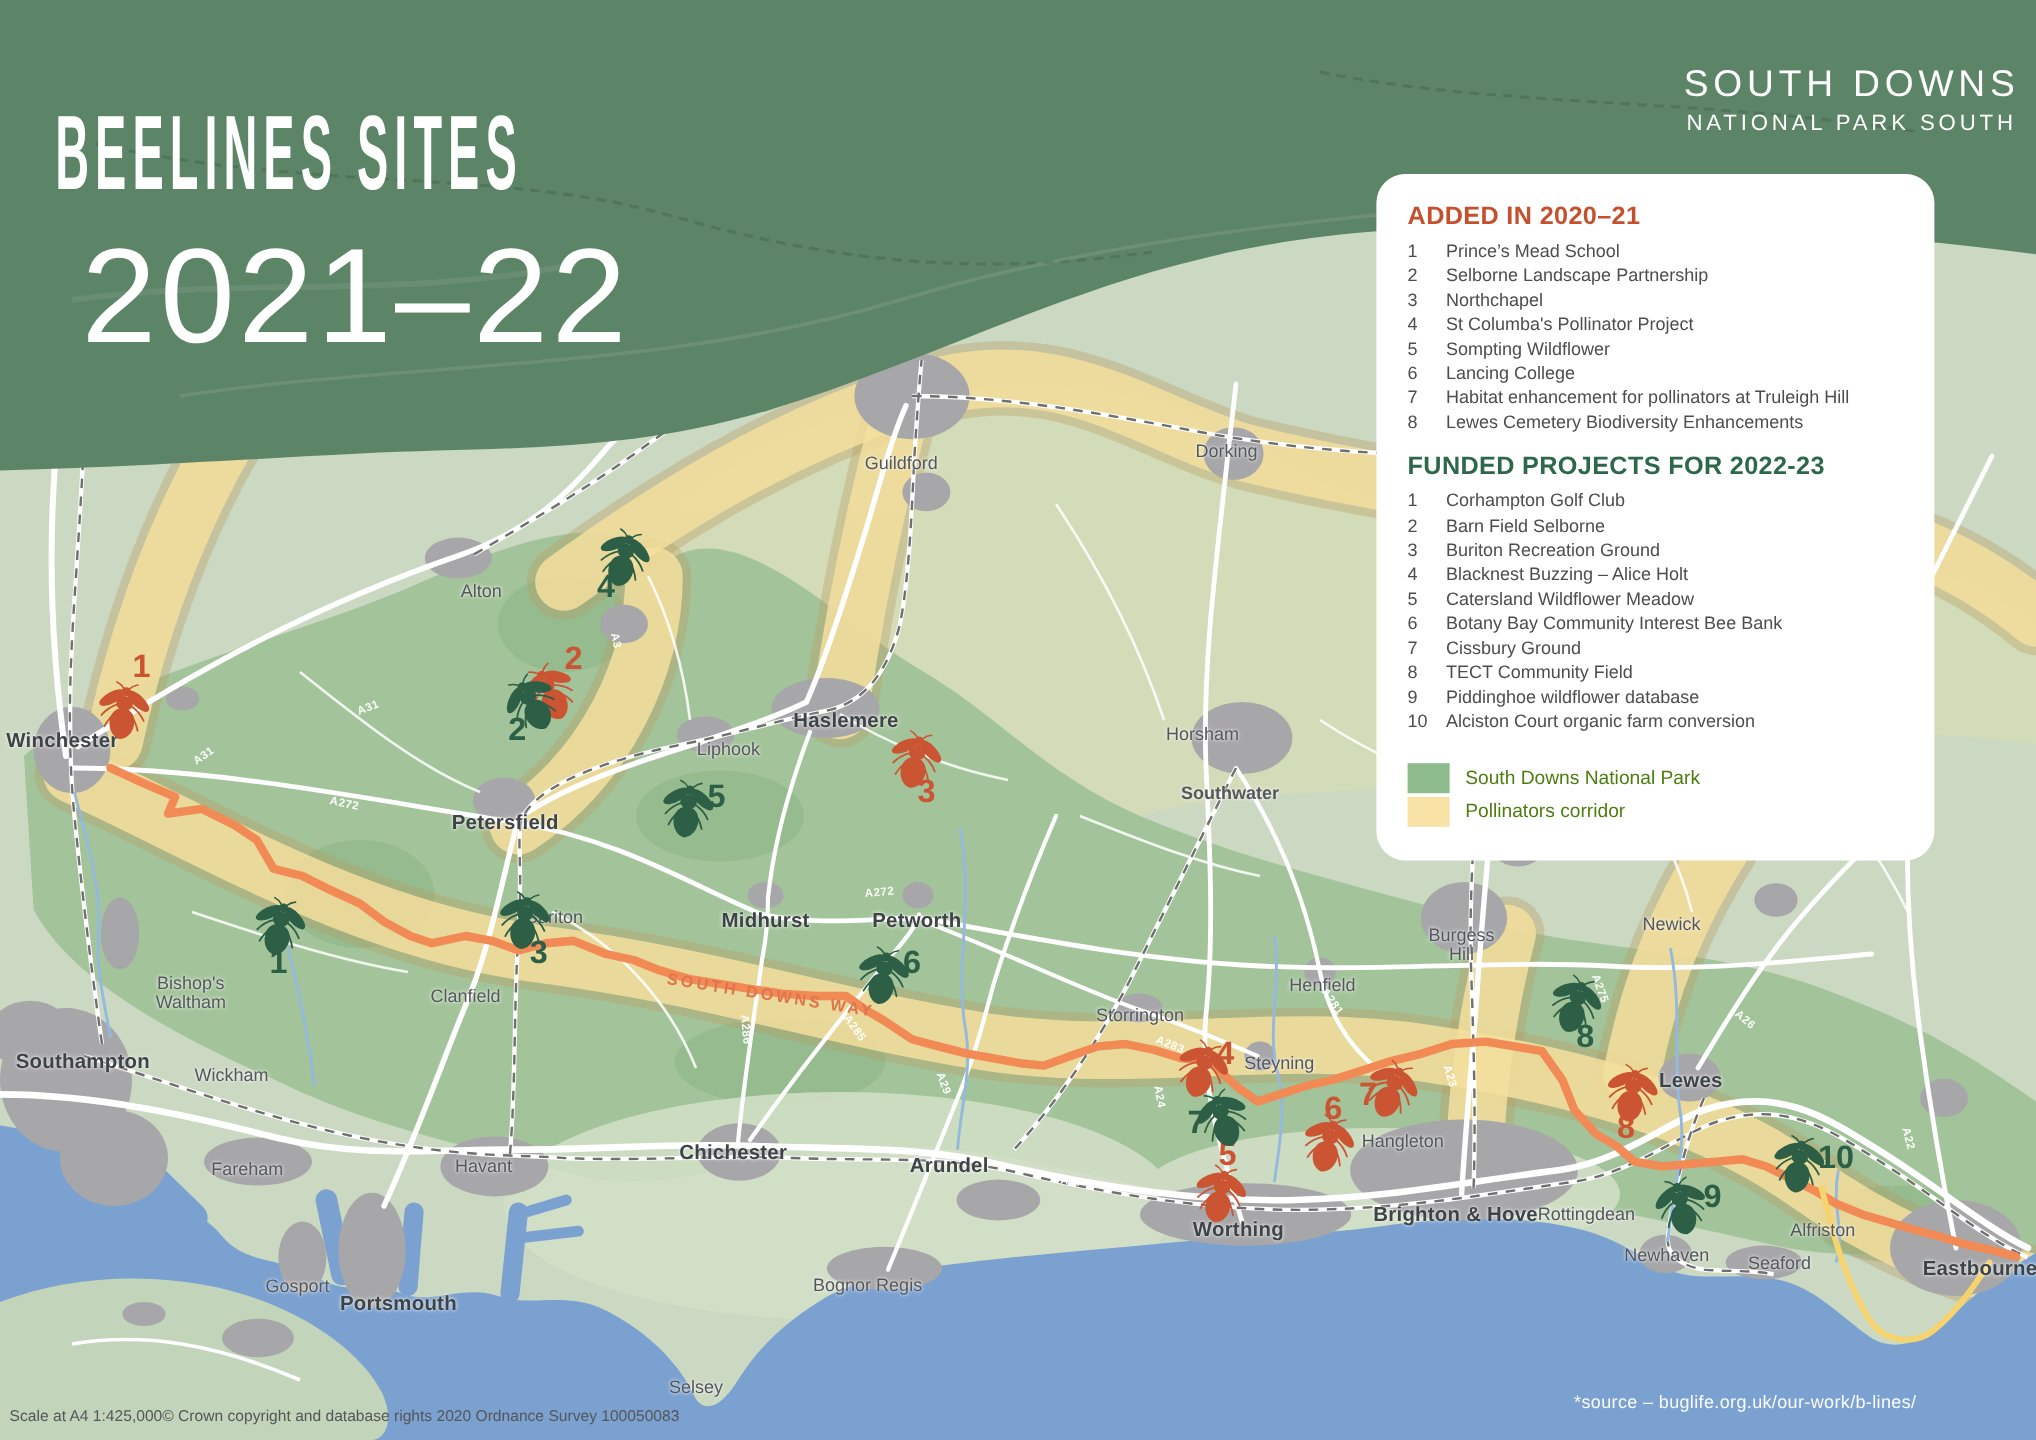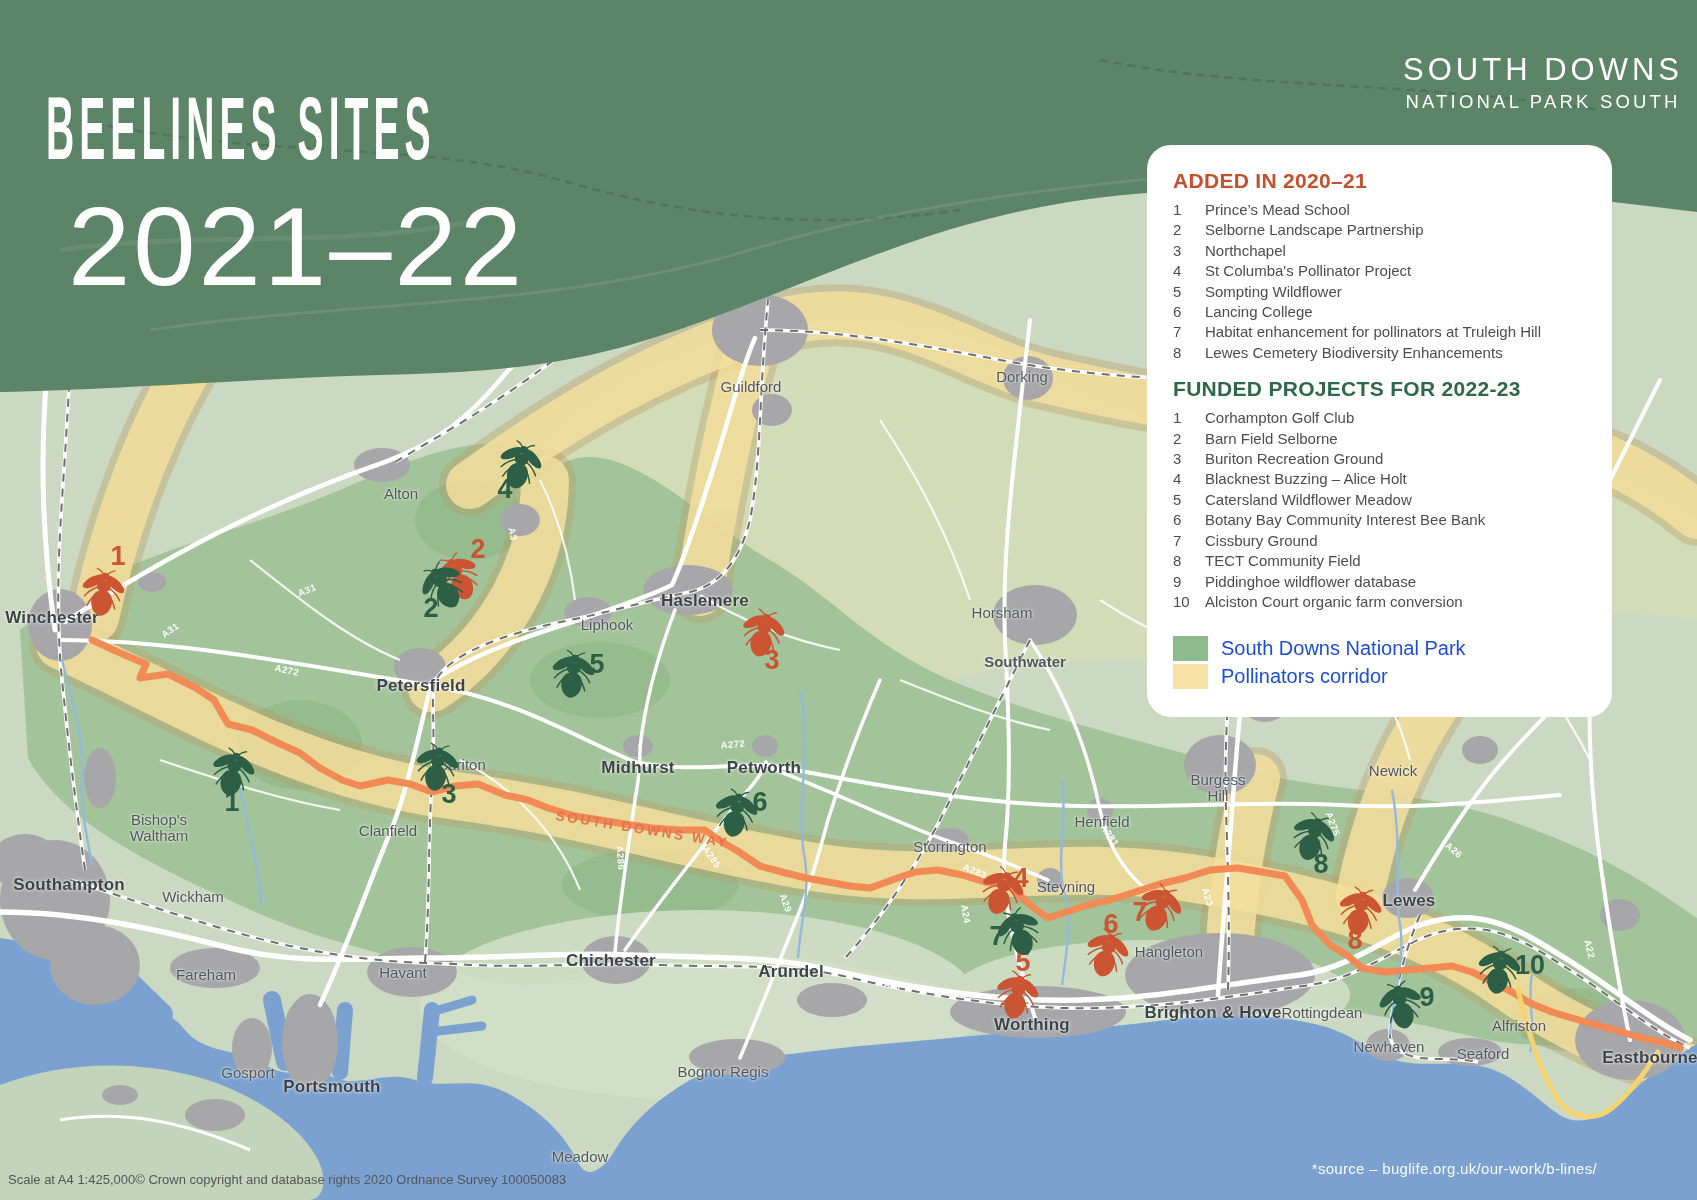--- a/index.html
+++ b/index.html
@@ -36,21 +36,21 @@
   
   .panel{position:absolute;left:1147px;top:145px;width:465px;height:572px;background:#ffffff;
          border-radius:24px;box-sizing:border-box;padding:24px 18px 0 26px;}
   .panel .sec-h{font-size:21px;font-weight:bold;letter-spacing:.3px;margin:0 0 7px 0;}
   .panel .sec{margin-bottom:14px;}
   .panel .row{display:flex;font-size:15px;line-height:20.4px;color:#4d4d4f;white-space:nowrap;}
   .panel .row .num{width:32px;flex:0 0 32px;}
   .legend{margin-top:24px;}
   .legend .lrow{display:flex;align-items:center;height:25px;margin-bottom:3px;}
   .legend .swatch{width:35px;height:25px;flex:0 0 35px;margin-right:13px;}
-  .legend .llabel{font-size:20px;color:#1d4ed8;white-space:nowrap;}
+  .legend .llabel{font-size:16px;color:#4d7c0f;white-space:nowrap;}
 
   
   .scale-note{position:absolute;left:8px;top:1172px;font-size:13px;color:#55565a;white-space:nowrap;}
   .source-note{position:absolute;right:100px;top:1160px;font-size:15px;color:#fbfbfb;letter-spacing:.3px;white-space:nowrap;}
 </style>
 </head>
 <body>
 
 <div class="poster">
 
@@ -274,21 +274,21 @@
       <div class="town minor" style="left: 1002px; top: 613px;">Horsham</div>
       <div class="town minor" style="left: 1025px; top: 662px; font-weight: bold;">Southwater</div>
       <div class="town minor" style="left: 159px; top: 828px;">Bishop's<br>Waltham</div>
       <div class="town minor" style="left: 388px; top: 831px;">Clanfield</div>
       <div class="town minor" style="left: 462px; top: 765px;">Buriton</div>
       <div class="town minor" style="left: 193px; top: 897px;">Wickham</div>
       <div class="town minor" style="left: 206px; top: 975px;">Fareham</div>
       <div class="town minor" style="left: 403px; top: 973px;">Havant</div>
       <div class="town minor" style="left: 248px; top: 1073px;">Gosport</div>
       <div class="town minor" style="left: 723px; top: 1072px;">Bognor Regis</div>
-      <div class="town minor" style="left: 580px; top: 1157px;">Meadow</div>
+      <div class="town minor" style="left: 580px; top: 1157px;">Selsey</div>
       <div class="town minor" style="left: 950px; top: 847px;">Storrington</div>
       <div class="town minor" style="left: 1066px; top: 887px;">Steyning</div>
       <div class="town minor" style="left: 1102px; top: 822px;">Henfield</div>
       <div class="town minor" style="left: 1169px; top: 952px;">Hangleton</div>
       <div class="town minor" style="left: 1218px; top: 788px;">Burgess<br>Hill</div>
       <div class="town minor" style="left: 1393px; top: 771px;">Newick</div>
       <div class="town minor" style="left: 1322px; top: 1013px;">Rottingdean</div>
       <div class="town minor" style="left: 1389px; top: 1047px;">Newhaven</div>
       <div class="town minor" style="left: 1483px; top: 1054px;">Seaford</div>
       <div class="town minor" style="left: 1519px; top: 995px; margin-top: 31px;">Alfriston</div>

